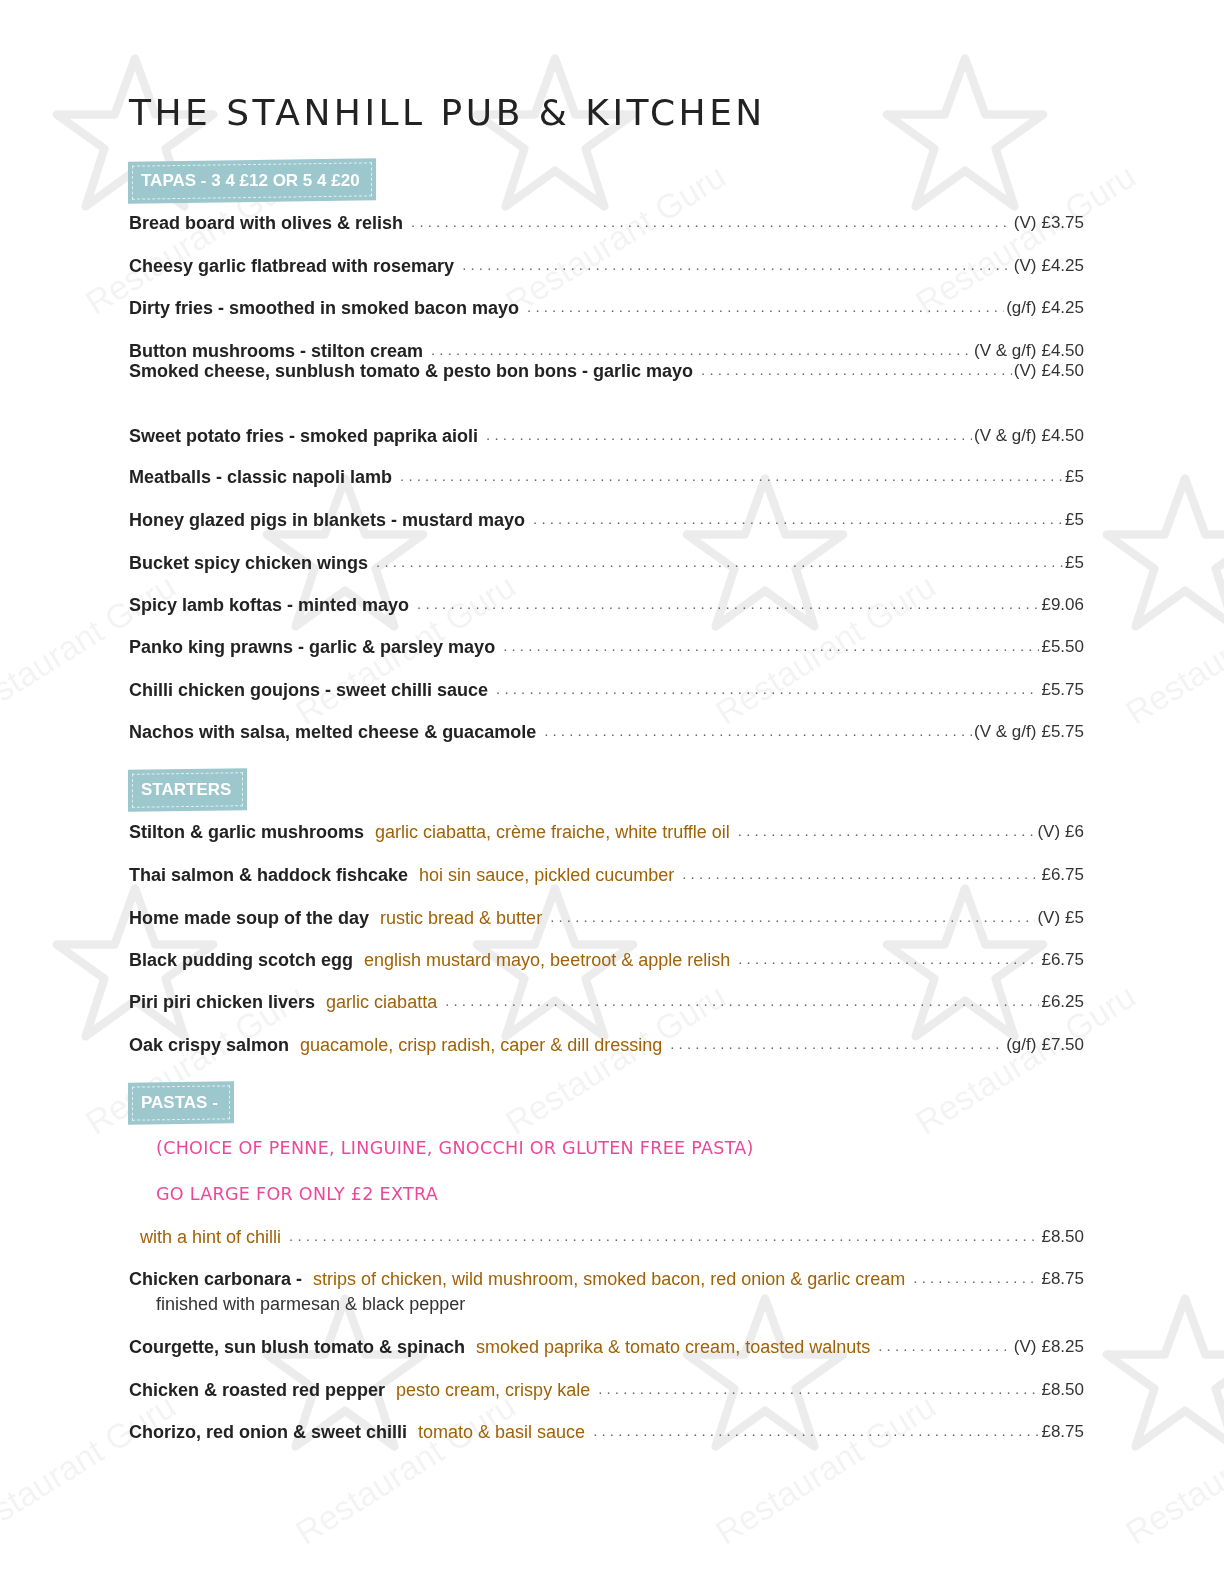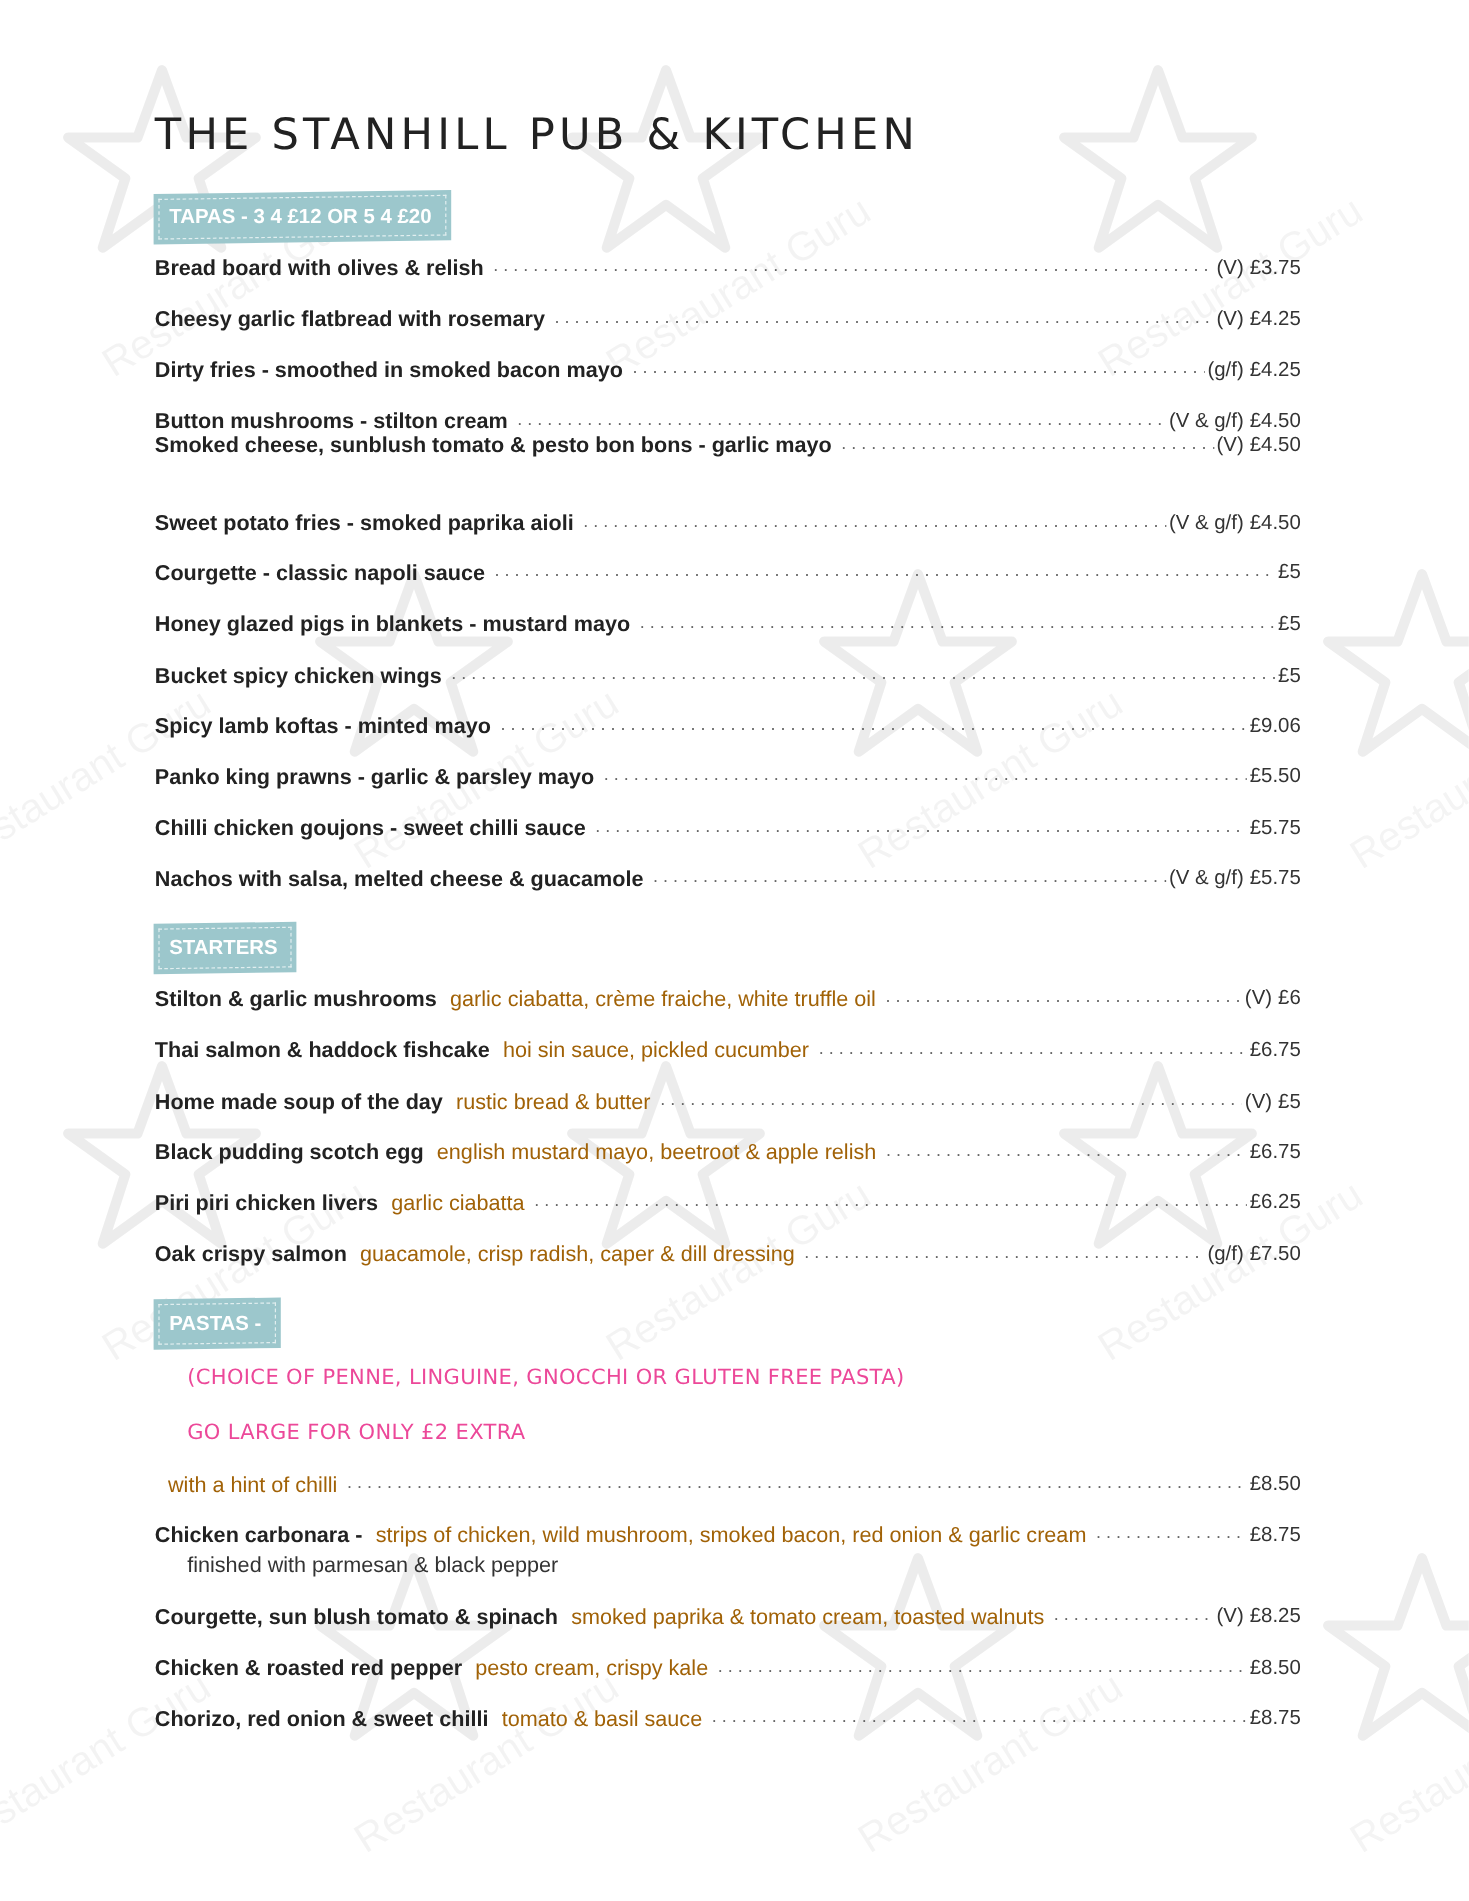--- a/index.html
+++ b/index.html
@@ -183,21 +183,21 @@
 
   <div class="badge" style="top:160px;"><span>TAPAS - 3 4 £12 OR 5 4 £20</span></div>
 
   <div class="item" style="top:213px"><span class="name">Bread board with olives &amp; relish</span><span class="dots"></span><span class="price">(V)</span>&nbsp;<span class="price">£3.75</span></div>
   <div class="item" style="top:256px"><span class="name">Cheesy garlic flatbread with rosemary</span><span class="dots"></span><span class="price">(V)</span>&nbsp;<span class="price">£4.25</span></div>
   <div class="item" style="top:298px"><span class="name">Dirty fries -  smoothed in smoked bacon mayo</span><span class="dots"></span><span class="price">(g/f)</span>&nbsp;<span class="price">£4.25</span></div>
   <div class="item" style="top:341px"><span class="name">Button mushrooms - stilton cream</span><span class="dots"></span><span class="price">(V &amp; g/f)</span>&nbsp;<span class="price">£4.50</span></div>
   <div class="item" style="top:361px"><span class="name">Smoked cheese, sunblush tomato &amp; pesto bon bons - garlic mayo</span><span class="dots"></span><span class="price">(V)</span>&nbsp;<span class="price">£4.50</span></div>
   <div class="item" style="top:426px"><span class="name">Sweet potato fries - smoked paprika aioli</span><span class="dots"></span><span class="price">(V &amp; g/f)</span>&nbsp;<span class="price">£4.50</span></div>
   <div class="item" style="top:467px">
-      <span class="name">Courgette - classic napoli sauce</span>
+      <span class="name">Meatballs - classic napoli lamb</span>
       <span class="dots"></span>
       <span class="price">£5</span>
     </div>
   <div class="item" style="top:510px">
       <span class="name">Honey glazed pigs in blankets - mustard mayo</span>
       <span class="dots"></span>
       <span class="price">£5</span>
     </div>
   <div class="item" style="top:553px">
       <span class="name">Bucket spicy chicken wings</span>

